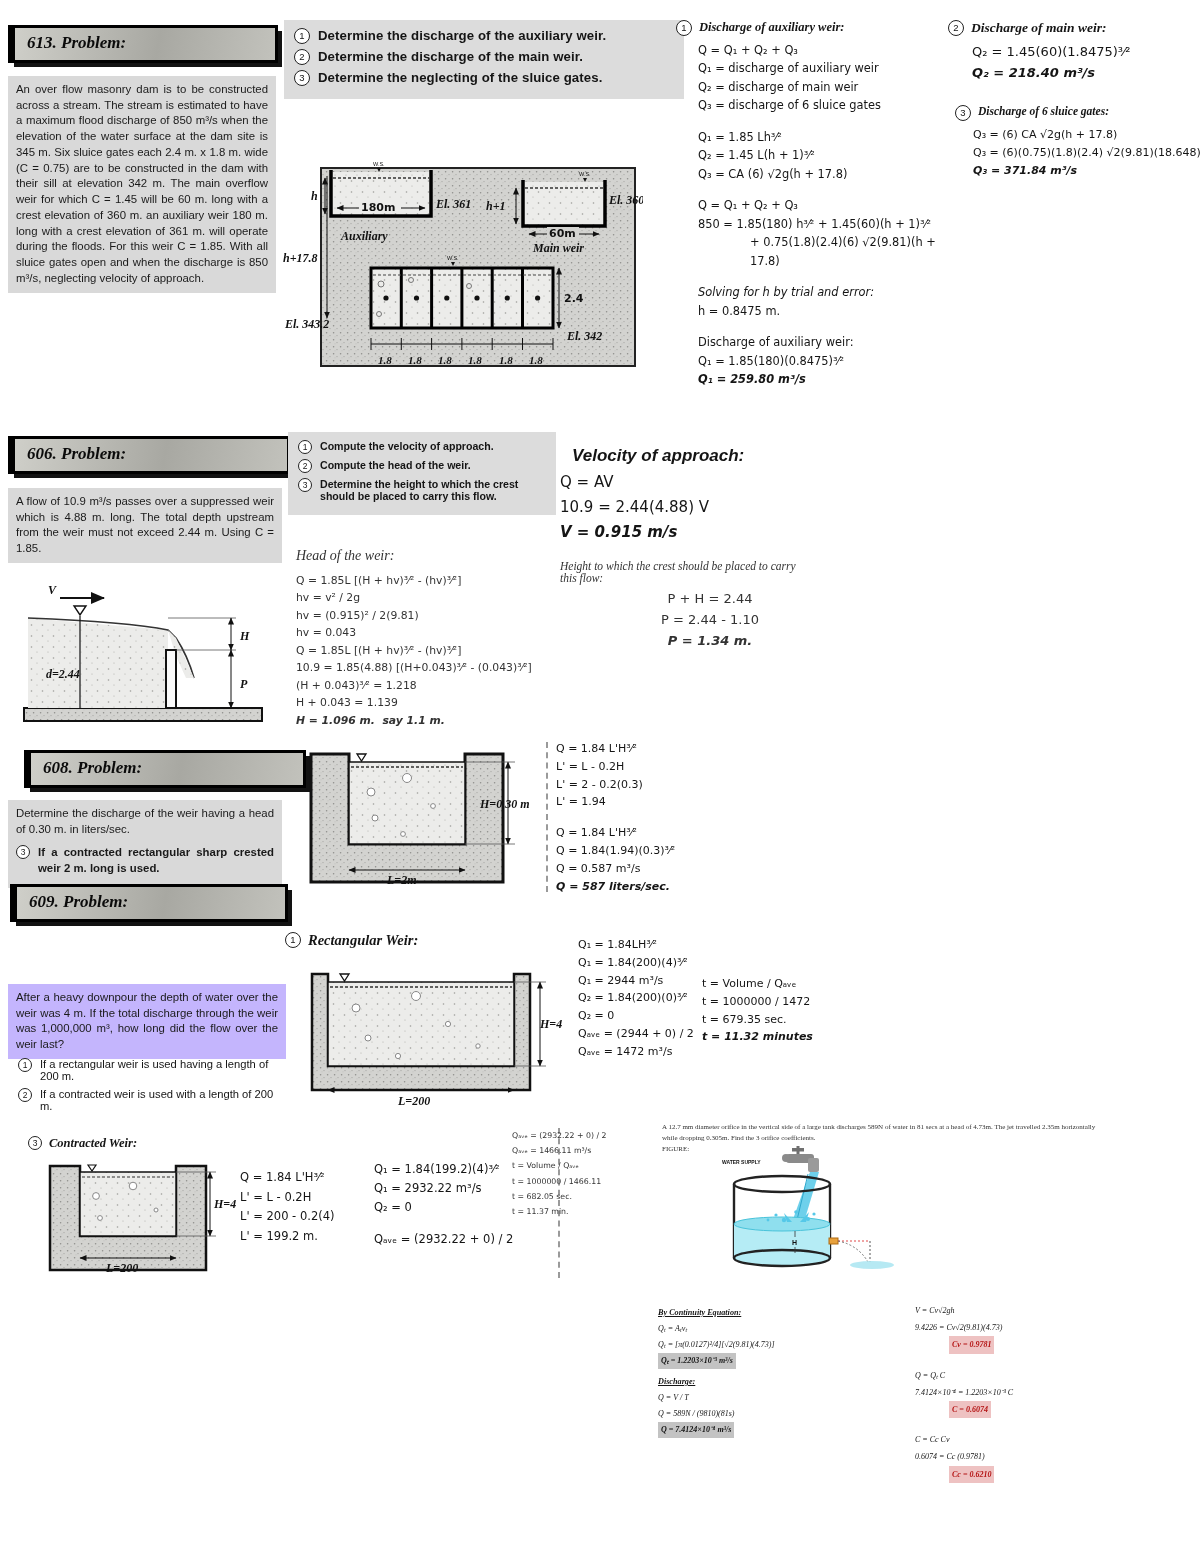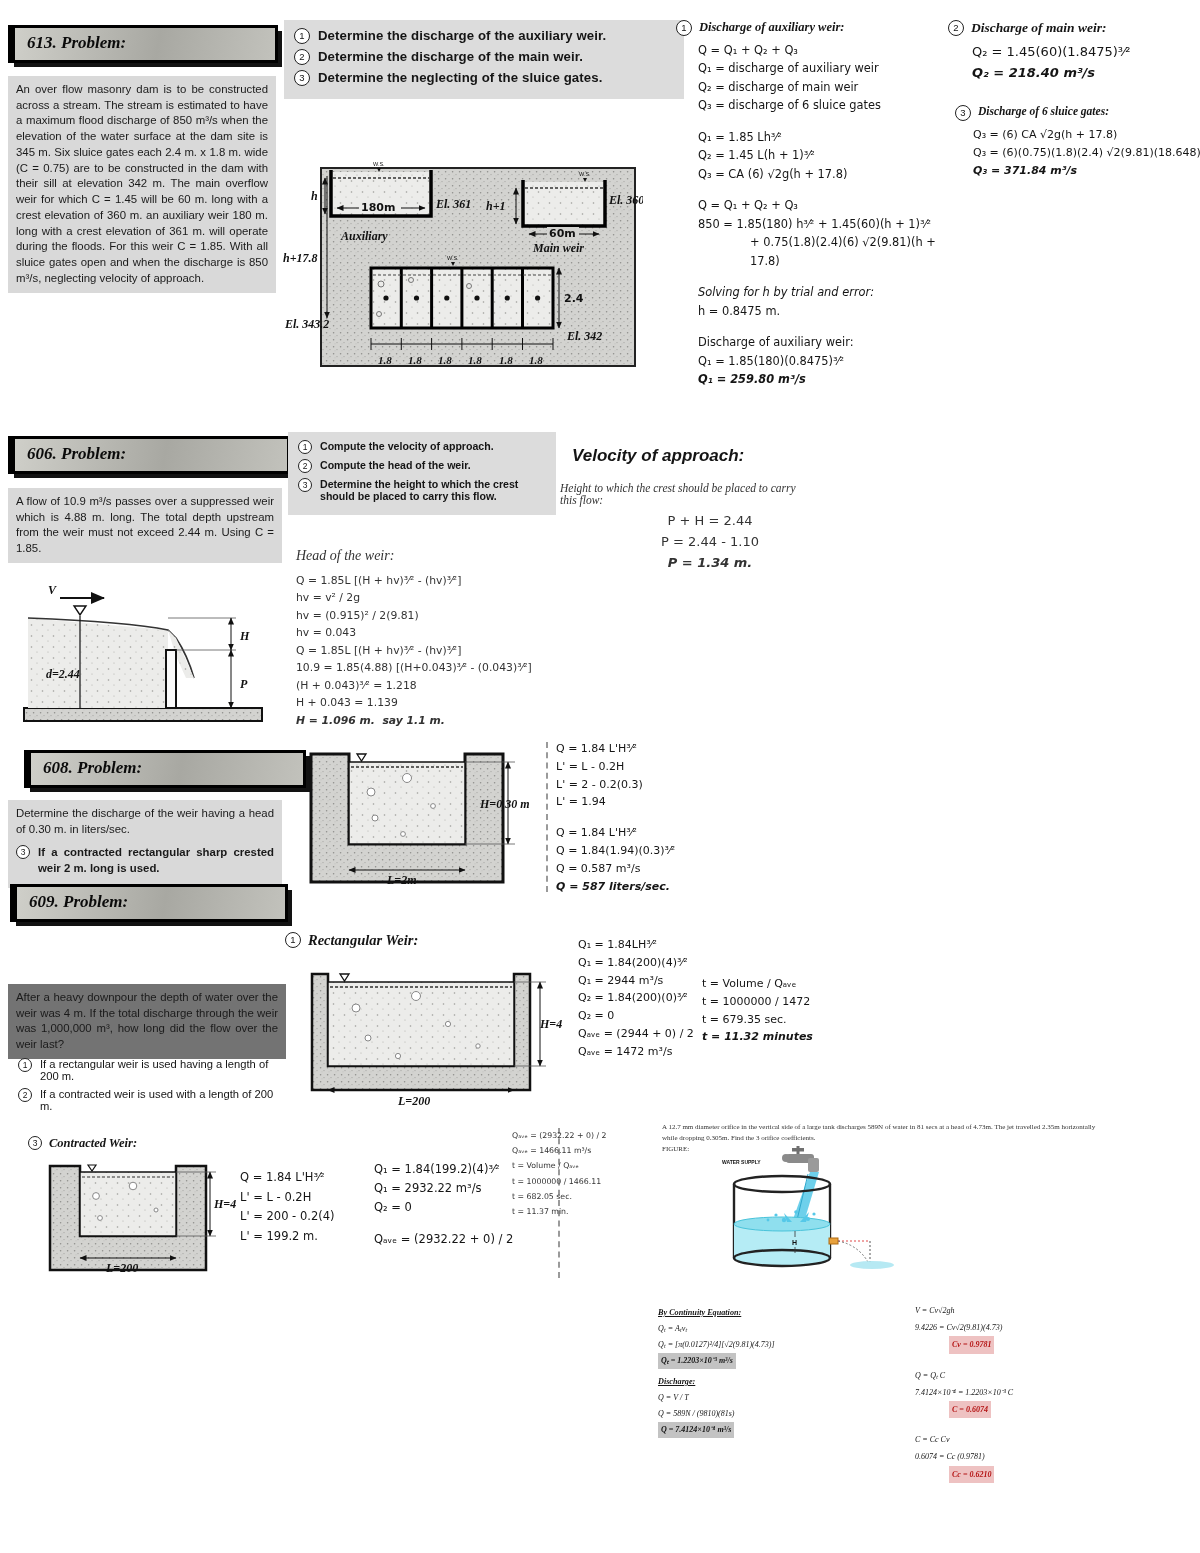--- a/index.html
+++ b/index.html
@@ -6,21 +6,21 @@
   .page{position:relative;width:1200px;height:1553px;background:#fff;overflow:hidden;
         font-family:"Liberation Sans",sans-serif;color:#151515;}
   .abs{position:absolute;}
   
   .banner{border:3px solid #000;border-left:7px solid #000;
           background:linear-gradient(100deg,#cfcfc9,#a8a8a2 55%,#c2c2bc);
           box-shadow:5px 5px 0 -1px #121212;
           padding:5px 10px 7px 12px;
           font-family:"Liberation Serif",serif;font-style:italic;font-weight:bold;font-size:17px;color:#0b0b0b;}
   .stmt{background:#d9d9d9;padding:6px 8px;font-size:11.4px;line-height:1.38;text-align:justify;color:#1a1a1a;}
-  .stmt.nobg{background:#737373;}
+  .stmt.nobg{background:#c4b5fd;}
   .qsblock{background:#dcdcdc;padding:8px 10px;}
   .qitem{display:flex;gap:8px;margin-bottom:5px;align-items:flex-start;}
   .qtext{flex:1;}
   .q613 .qtext{font-size:13.2px;font-weight:600;letter-spacing:.1px;}
   .q606 .qtext{font-size:10.6px;font-weight:600;}
   .q609 .qtext{font-size:11.2px;}
   .circ{flex:0 0 auto;width:14px;height:14px;border:1.4px solid #222;border-radius:50%;
         font-size:9.5px;line-height:14px;text-align:center;font-style:normal;font-weight:normal;
         font-family:"Liberation Sans",sans-serif;background:#fff;}
   .eq{font-family:"DejaVu Sans",sans-serif;font-size:11.4px;line-height:1.62;}
@@ -260,20 +260,25 @@
         <div class="ln">Q = 1.85L [(H + hv)³⁄² - (hv)³⁄²]</div>
         <div class="ln">10.9 = 1.85(4.88) [(H+0.043)³⁄² - (0.043)³⁄²]</div>
         <div class="ln">(H + 0.043)³⁄² = 1.218</div>
         <div class="ln">H + 0.043 = 1.139</div>
         <div class="ln b">H = 1.096 m.  say 1.1 m.</div>
       </div>
   </div>
 
   <div class="abs" style="left:560px;top:446px;width:300px;">
     <div class="bigit" style="font-size:17px;margin-bottom:4px;margin-left:12px;">Velocity of approach:</div>
+    <div class="eq" style="font-size:15px;line-height:1.65;">
+        <div class="ln">Q = AV</div>
+        <div class="ln">10.9 = 2.44(4.88) V</div>
+        <div class="ln b">V = 0.915 m/s</div>
+      </div>
     <div style="font-family:'Liberation Serif',serif;font-style:italic;font-size:11.5px;margin:16px 0 4px 0;color:#333;width:250px;">Height to which the crest should be placed to carry this flow:</div>
     <div class="eq" style="font-size:13px;color:#333;text-align:center;">
         <div class="ln">P + H = 2.44</div>
         <div class="ln">P = 2.44 - 1.10</div>
         <div class="ln b">P = 1.34 m.</div>
       </div>
   </div>
 
   <div class="abs banner" style="left:24px;top:750px;width:250px;">
     <span>608. Problem:</span>

